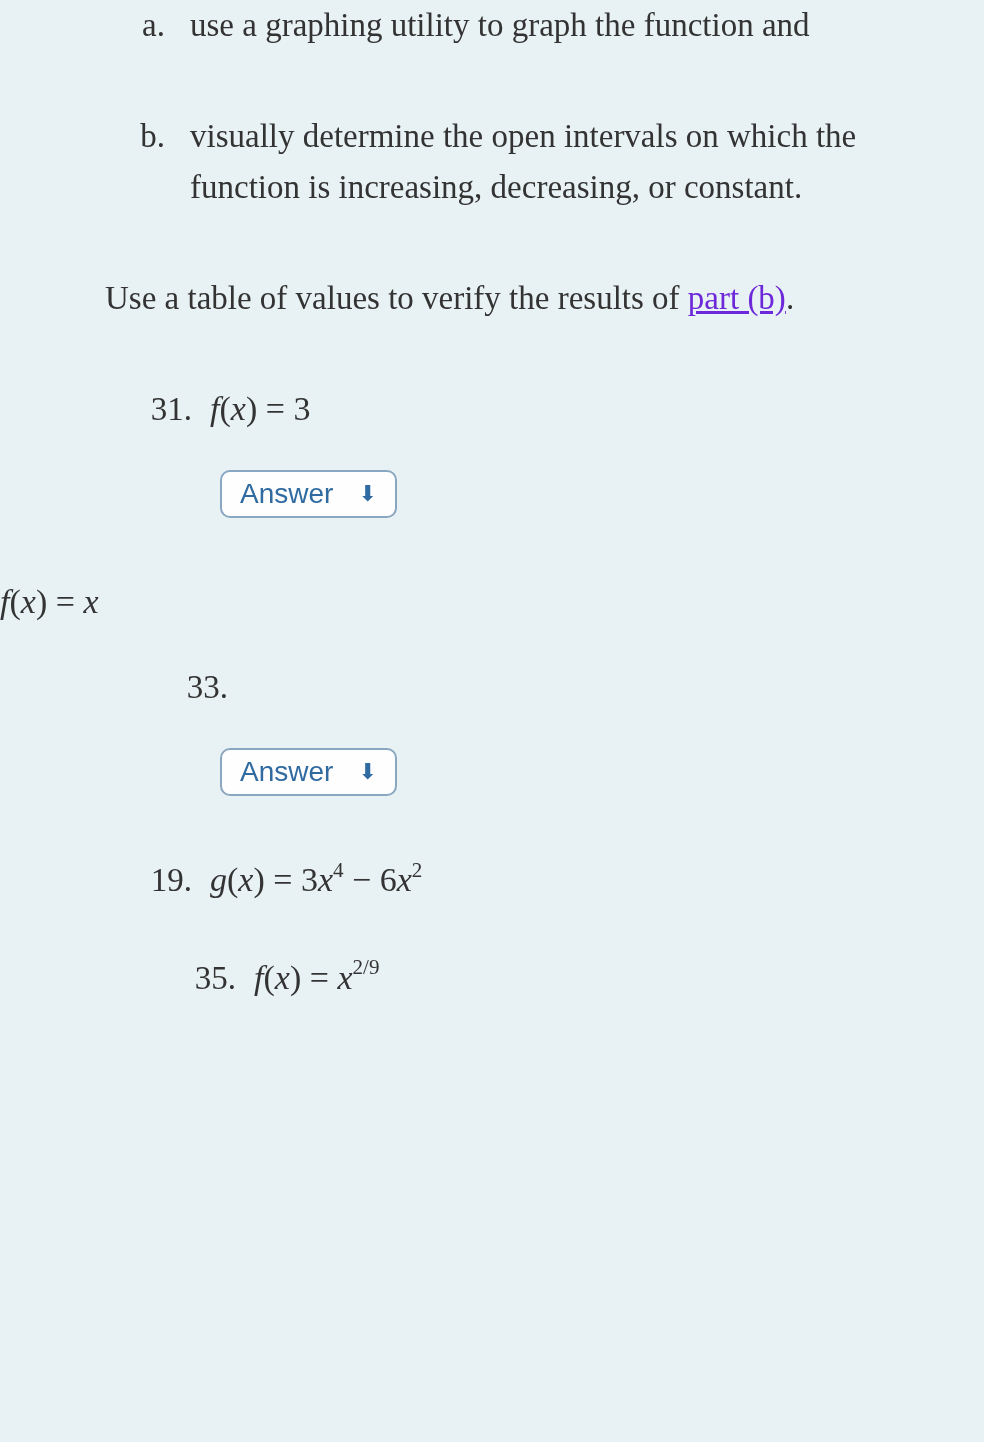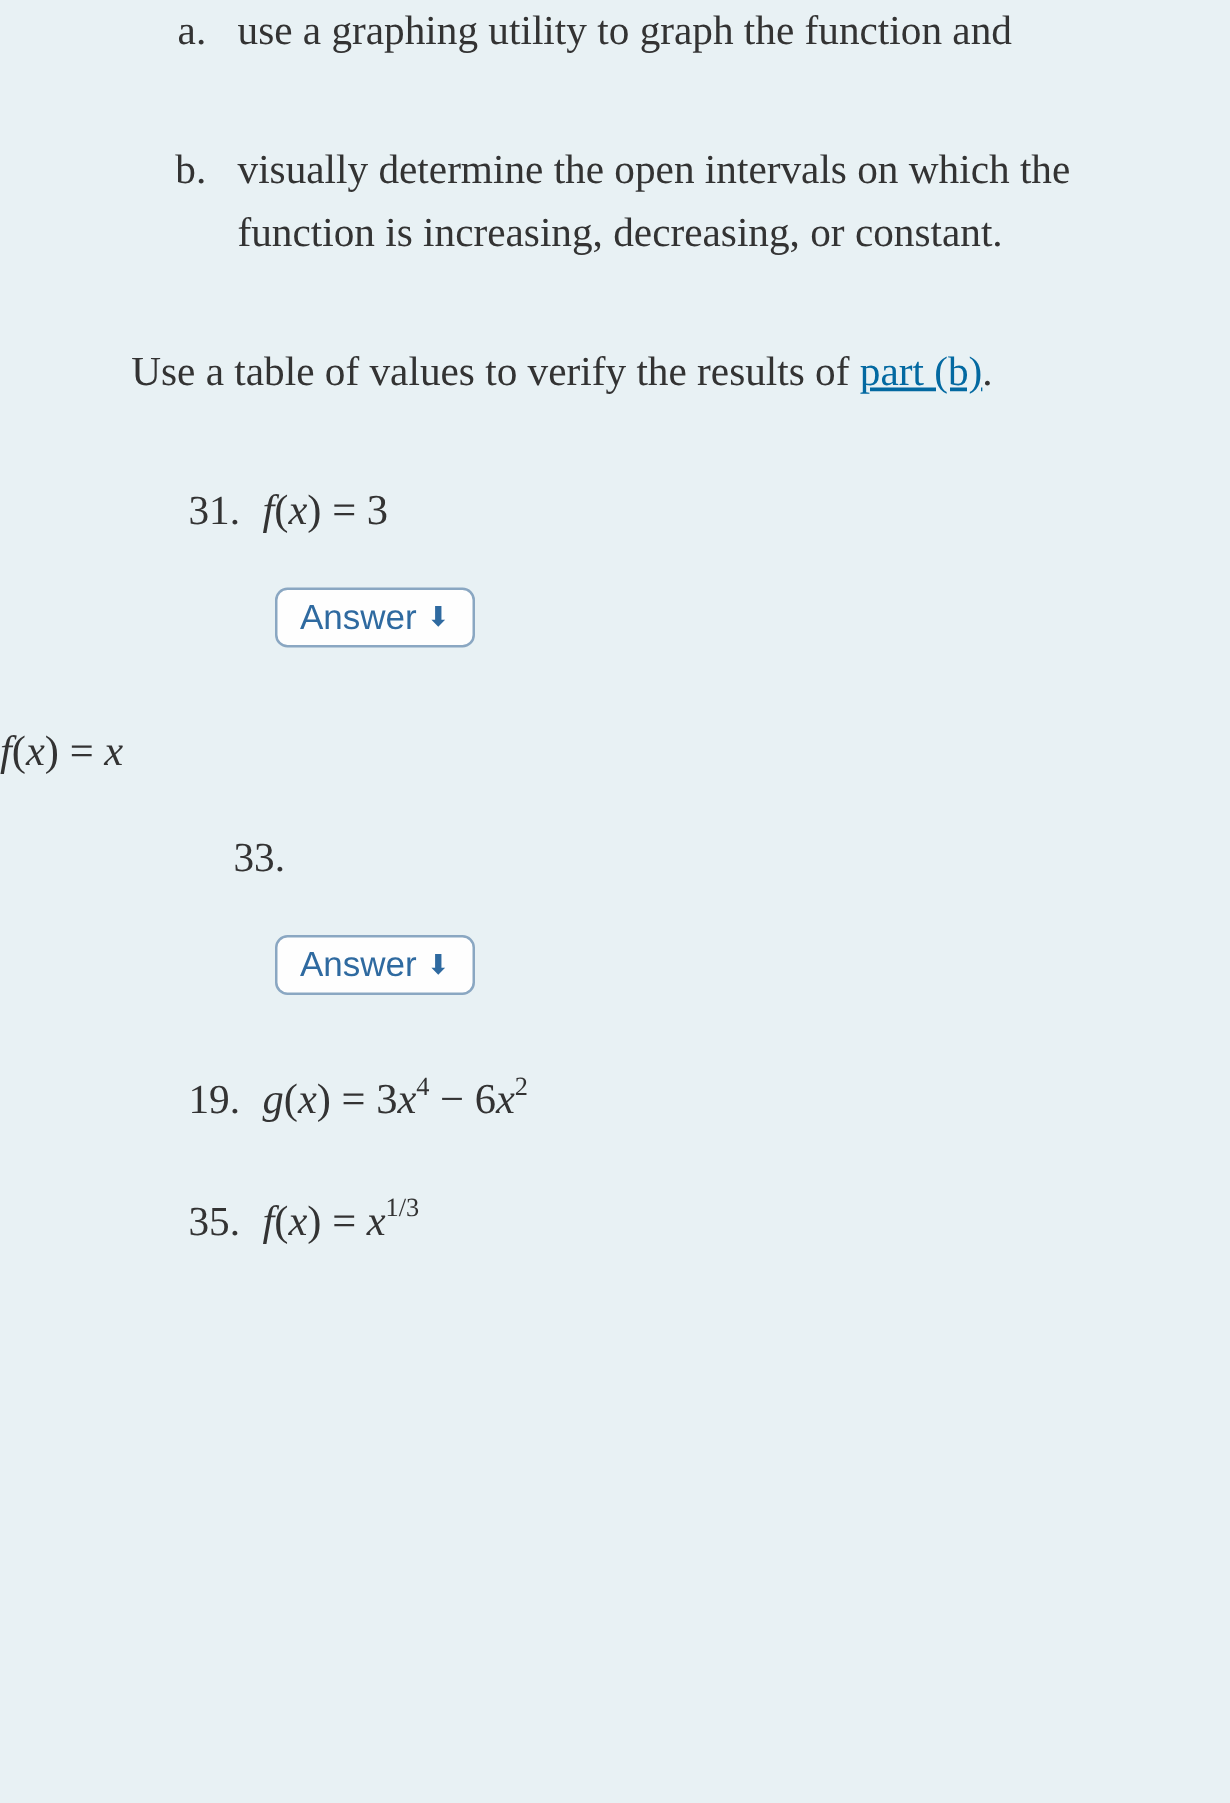--- a/index.html
+++ b/index.html
@@ -42,21 +42,21 @@
     flex: 1;
     padding-right: 30px;
   }
   .paragraph {
     font-size: 33px;
     line-height: 1.55;
     margin: 10px 0 60px 0;
     padding: 0 15px 0 105px;
   }
   .link {
-    color: #0369a1;
+    color: #6d28d9;
     text-align: center;
   }
   .exercises {
     margin: 0;
     padding: 0;
     list-style: none;
   }
   .exercise {
     display: flex;
     align-items: flex-end;
@@ -78,21 +78,21 @@
   }
   .math .up {
     font-style: normal;
   }
   .answer-row {
     margin: 20px 0 60px 220px;
   }
   .answer-btn {
     display: inline-flex;
     align-items: center;
-    gap: 8px;
+    gap: 25px;
     background: #fefefe;
     border: 2px solid #8aa7c2;
     border-radius: 10px;
     padding: 8px 18px;
     font-family: Arial, Helvetica, sans-serif;
     font-size: 28px;
     color: #2f6aa0;
     cursor: pointer;
     line-height: 1;
   }
@@ -184,22 +184,22 @@
     </button>
   </li>
 
   <li class="exercise">
     <span class="num serif">19.</span>
     <span class="math">
       <span>g</span><span class="up">(</span><span>x</span><span class="up">) </span><span class="up">=</span><span> </span><span class="up">3</span><span>x</span><span class="sup">4</span><span class="up"> − </span><span class="up">6</span><span>x</span><span class="sup">2</span>
     </span>
   </li>
 
-  <li class="exercise" style="margin-top:50px; margin-bottom:10px;">
+  <li class="exercise" style="margin-top:50px; margin-bottom:10px;margin-left:44px;">
     <span class="num serif">35.</span>
     <span class="math">
-      <span>f</span><span class="up">(</span><span>x</span><span class="up">) </span><span class="up">=</span><span> </span><span>x</span><span class="subfrac">1/3</span>
+      <span>f</span><span class="up">(</span><span>x</span><span class="up">) </span><span class="up">=</span><span> </span><span>x</span><span class="subfrac">2/9</span>
     </span>
   </li>
 
 </ul>
 
 </div>
 
 </body></html>

